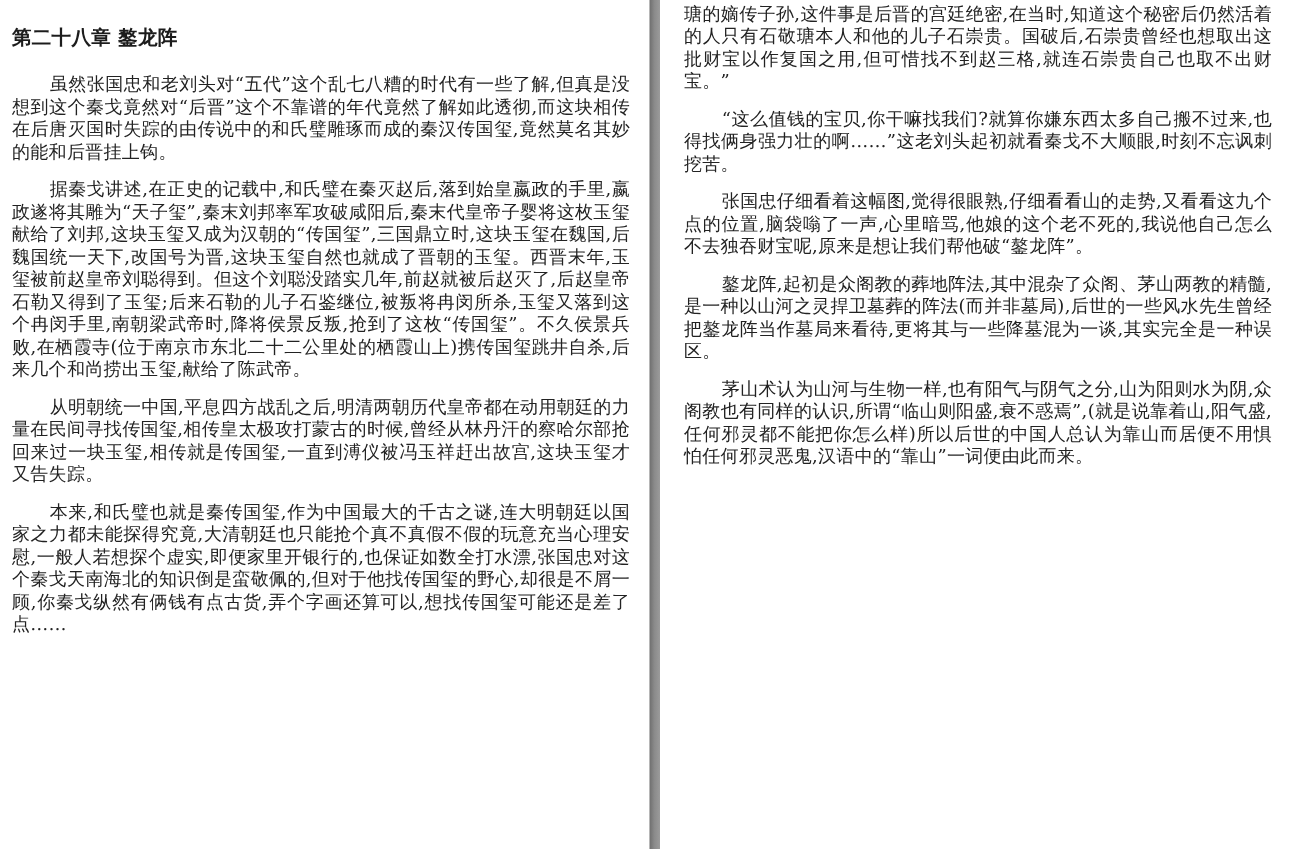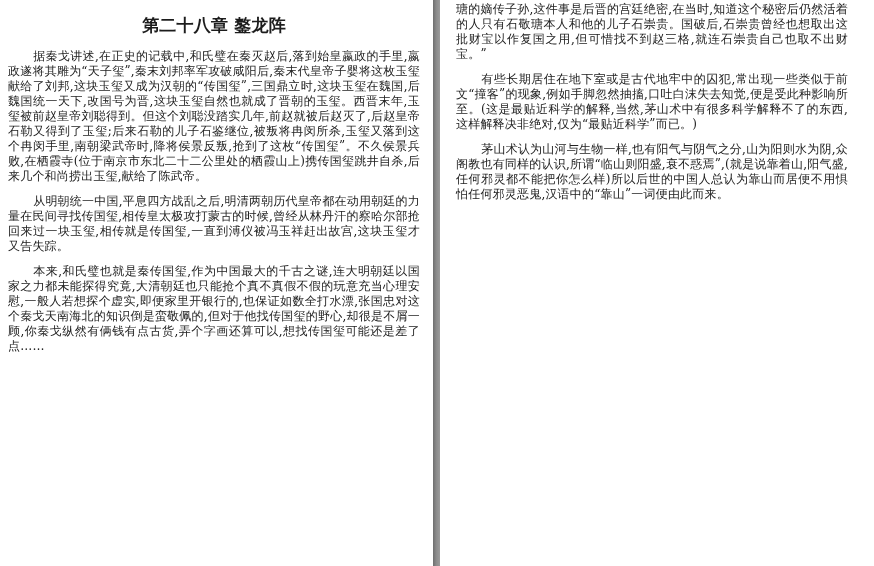--- a/index.html
+++ b/index.html
@@ -33,23 +33,23 @@
     width: 433px;
     padding: 14px 13px 4px 8px;
   }
   .page.right {
     left: 440px;
     width: 434px;
     padding: 2px 26px 4px 16px;
   }
   .chapter-title {
     margin: 4px 0 16px 0;
-    font-size: 17px;
+    font-size: 13px;
     font-weight: bold;
-    text-align: center;
+    text-align: left;
     text-indent: 0;
     color: #1c1c1c;
   }
   .page-body p {
     margin: 0 0 10px 0;
     text-indent: 2.1em;
     word-break: break-all;
   }
   .page-body p.continued {
     text-indent: 0;
@@ -64,29 +64,32 @@
   }
 </style>
 </head>
 <body>
 
 <div class="reader">
 
   <div class="page left">
     <h2 class="chapter-title">第二十八章 鏊龙阵</h2>
     <div class="page-body">
+        <p>虽然张国忠和老刘头对“五代”这个乱七八糟的时代有一些了解,但真是没想到这个秦戈竟然对“后晋”这个不靠谱的年代竟然了解如此透彻,而这块相传在后唐灭国时失踪的由传说中的和氏璧雕琢而成的秦汉传国玺,竟然莫名其妙的能和后晋挂上钩。</p>
         <p>据秦戈讲述,在正史的记载中,和氏璧在秦灭赵后,落到始皇嬴政的手里,嬴政遂将其雕为“天子玺”,秦末刘邦率军攻破咸阳后,秦末代皇帝子婴将这枚玉玺献给了刘邦,这块玉玺又成为汉朝的“传国玺”,三国鼎立时,这块玉玺在魏国,后魏国统一天下,改国号为晋,这块玉玺自然也就成了晋朝的玉玺。西晋末年,玉玺被前赵皇帝刘聪得到。但这个刘聪没踏实几年,前赵就被后赵灭了,后赵皇帝石勒又得到了玉玺;后来石勒的儿子石鉴继位,被叛将冉闵所杀,玉玺又落到这个冉闵手里,南朝梁武帝时,降将侯景反叛,抢到了这枚“传国玺”。不久侯景兵败,在栖霞寺(位于南京市东北二十二公里处的栖霞山上)携传国玺跳井自杀,后来几个和尚捞出玉玺,献给了陈武帝。</p>
         <p>从明朝统一中国,平息四方战乱之后,明清两朝历代皇帝都在动用朝廷的力量在民间寻找传国玺,相传皇太极攻打蒙古的时候,曾经从林丹汗的察哈尔部抢回来过一块玉玺,相传就是传国玺,一直到溥仪被冯玉祥赶出故宫,这块玉玺才又告失踪。</p>
         <p>本来,和氏璧也就是秦传国玺,作为中国最大的千古之谜,连大明朝廷以国家之力都未能探得究竟,大清朝廷也只能抢个真不真假不假的玩意充当心理安慰,一般人若想探个虚实,即便家里开银行的,也保证如数全打水漂,张国忠对这个秦戈天南海北的知识倒是蛮敬佩的,但对于他找传国玺的野心,却很是不屑一顾,你秦戈纵然有俩钱有点古货,弄个字画还算可以,想找传国玺可能还是差了点……</p>
       </div>
   </div>
 
   <div class="gutter"></div>
 
   <div class="page right">
     <div class="page-body">
         <p class="continued">瑭的嫡传子孙,这件事是后晋的宫廷绝密,在当时,知道这个秘密后仍然活着的人只有石敬瑭本人和他的儿子石崇贵。国破后,石崇贵曾经也想取出这批财宝以作复国之用,但可惜找不到赵三格,就连石崇贵自己也取不出财宝。”</p>
-        <p>有些长期居住在地下室或是古代地牢中的囚犯,常出现一些类似于前文“撞客”的现象,例如手脚忽然抽搐,口吐白沫失去知觉,便是受此种影响所至。(这是最贴近科学的解释,当然,茅山术中有很多科学解释不了的东西,这样解释决非绝对,仅为“最贴近科学”而已。)</p>
+        <p>“这么值钱的宝贝,你干嘛找我们?就算你嫌东西太多自己搬不过来,也得找俩身强力壮的啊……”这老刘头起初就看秦戈不大顺眼,时刻不忘讽刺挖苦。</p>
+        <p>张国忠仔细看着这幅图,觉得很眼熟,仔细看看山的走势,又看看这九个点的位置,脑袋嗡了一声,心里暗骂,他娘的这个老不死的,我说他自己怎么不去独吞财宝呢,原来是想让我们帮他破“鏊龙阵”。</p>
+        <p>鏊龙阵,起初是众阁教的葬地阵法,其中混杂了众阁、茅山两教的精髓,是一种以山河之灵捍卫墓葬的阵法(而并非墓局),后世的一些风水先生曾经把鏊龙阵当作墓局来看待,更将其与一些降墓混为一谈,其实完全是一种误区。</p>
         <p>茅山术认为山河与生物一样,也有阳气与阴气之分,山为阳则水为阴,众阁教也有同样的认识,所谓“临山则阳盛,衰不惑焉”,(就是说靠着山,阳气盛,任何邪灵都不能把你怎么样)所以后世的中国人总认为靠山而居便不用惧怕任何邪灵恶鬼,汉语中的“靠山”一词便由此而来。</p>
       </div>
   </div>
 
 </div>
 
 </body></html>

